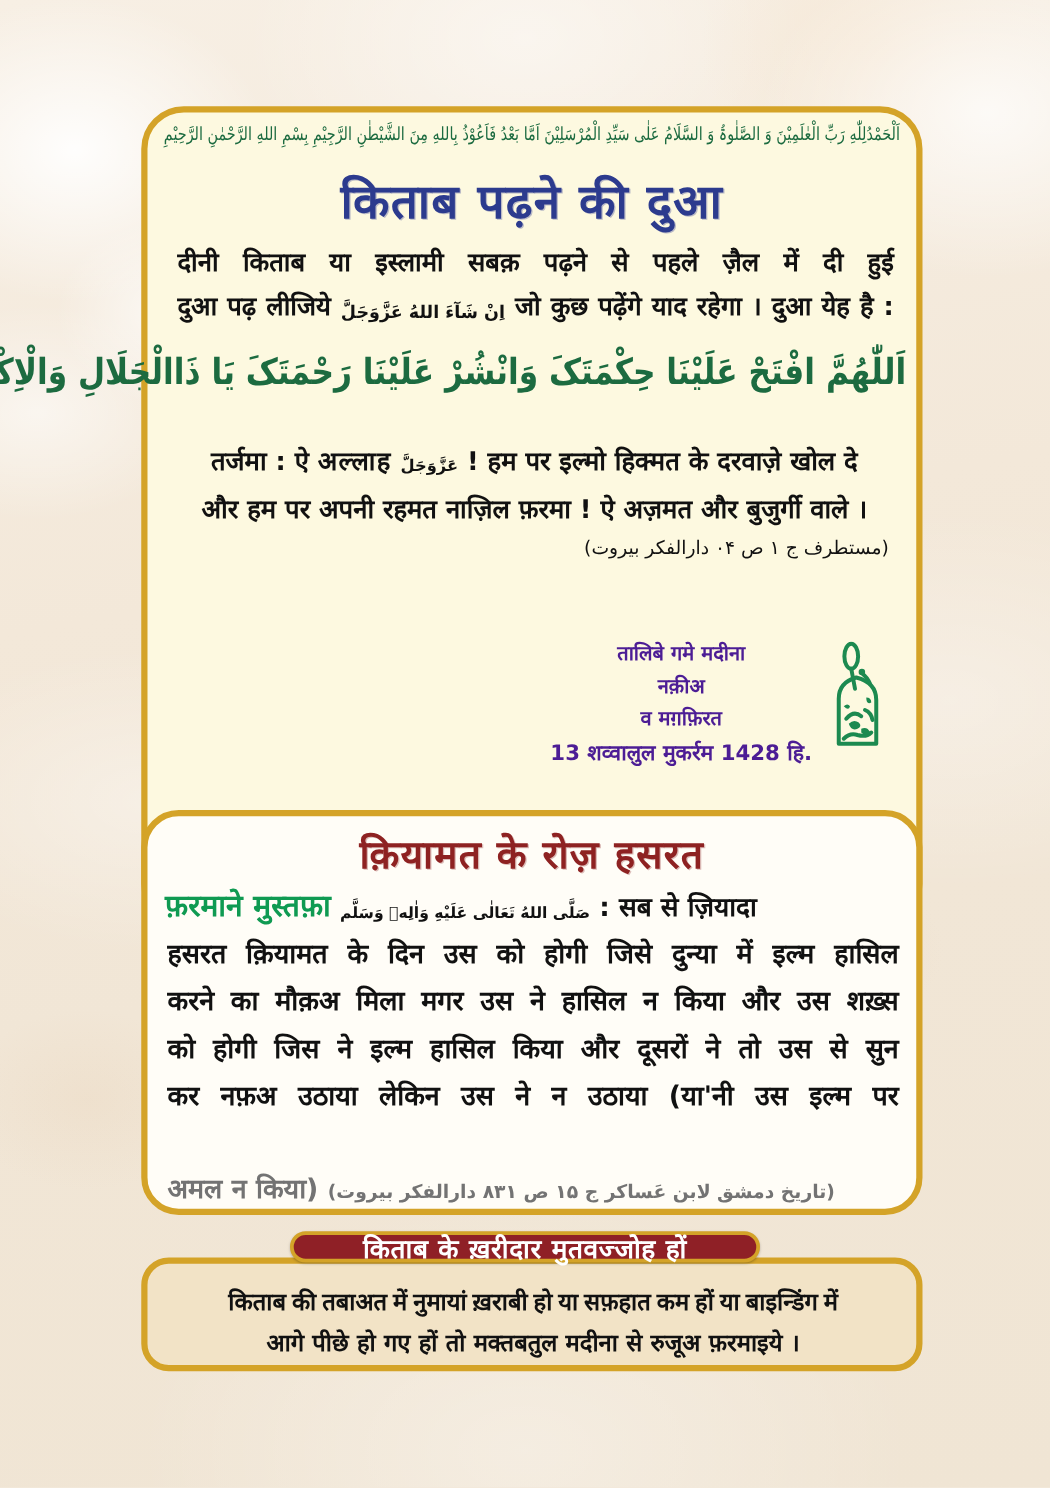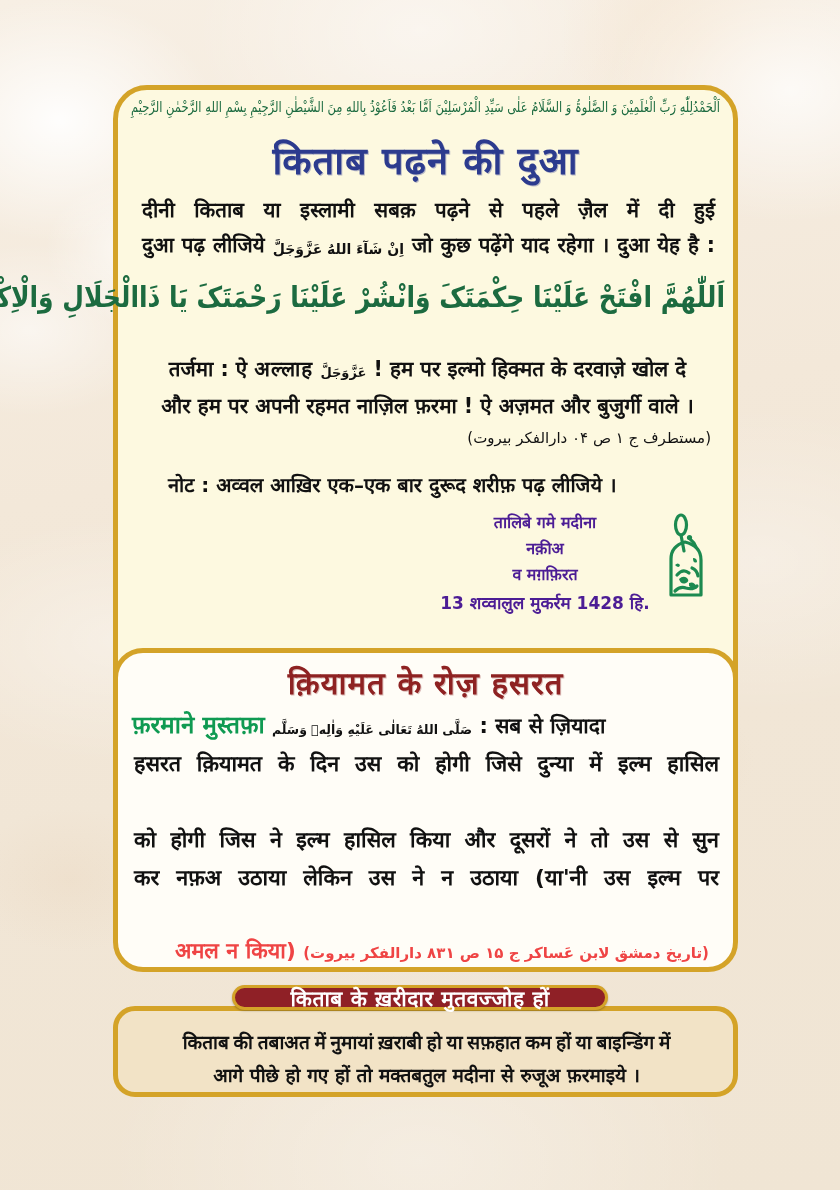--- a/index.html
+++ b/index.html
@@ -152,21 +152,21 @@
   }
   #hasrat-lead .grn{ color:#0f9a52; font-size:24px; }
   #hasrat-lead .inl-ar{ font-size:12.5px;color:#111;display:inline-block;transform:translateY(1px); }
   #hasrat-body{
     position:absolute;left:16px;right:14px;top:92px;
     color:#111;font-size:21.5px;font-weight:bold;line-height:38px;
     text-align:justify;text-align-last:justify;
   }
   #hasrat-last{
     position:absolute;left:16px;right:14px;top:282px;
-    color:#ef4444;font-size:21.5px;font-weight:bold;margin-left:41px;
+    color:#737373;font-size:21.5px;font-weight:bold;
   }
   #hasrat-last .ref{ font-size:15px;font-weight:bold;margin-right:6px; }
 
   
   #banner-pill{
     position:absolute;left:232px;top:985px;width:376px;height:25px;
     background:#8f2026;
     border:3px solid #d4a328;
     border-radius:22px;
     box-sizing:border-box;
@@ -210,21 +210,20 @@
     <div id="dua-tarjuma" class="hi">
       <span>तर्जमा : ऐ</span>
       <span class="allah">अल्लाह</span>
       <span class="ar inl-ar">عَزَّوَجَلَّ</span>
       <span>!  हम पर इल्मो हिक्मत के दरवाज़े खोल दे</span><br>
       <span>और हम पर अपनी रहमत नाज़िल फ़रमा !  ऐ अज़मत और बुजुर्गी वाले ।</span>
     </div>
 
     <div id="dua-ref" class="ar">(مستطرف ج ۱ ص ۴۰ دارالفکر بیروت)</div>
 
-    <div id="dua-note" class="hi">नोट : अव्वल आख़िर एक–एक बार दुरूद शरीफ़ पढ़ लीजिये ।</div>
 
     <div class="sign-block hi">
       <div>तालिबे गमे मदीना</div>
       <div>नक़ीअ</div>
       <div>व मग़फ़िरत</div>
       <div id="sign-date">13 शव्वालुल मुकर्रम 1428 हि.</div>
     </div>
 
     <svg id="madinah-emblem" viewBox="0 0 56 84">
       <g fill="none" stroke="#1c8a50" stroke-width="3.2" stroke-linecap="round" stroke-linejoin="round">
@@ -251,21 +250,21 @@
     <div id="hasrat-title" class="hi">क़ियामत के रोज़ हसरत</div>
 
     <div id="hasrat-lead" class="hi">
       <span class="grn">फ़रमाने मुस्तफ़ा</span>
       <span class="ar inl-ar">صَلَّی اللهُ تَعَالٰی عَلَیْهِ وَاٰلِهٖ وَسَلَّم</span>
       <span>: सब से ज़ियादा</span>
     </div>
 
     <div id="hasrat-body" class="hi">
       <span>हसरत क़ियामत के दिन उस को होगी जिसे दुन्या में इल्म हासिल</span><br>
-      <br>
+      <span>करने का मौक़अ मिला मगर उस ने हासिल न किया और उस शख़्स</span><br>
       <span>को होगी जिस ने इल्म हासिल किया और दूसरों ने तो उस से सुन</span><br>
       <span>कर नफ़अ उठाया लेकिन उस ने न उठाया (या'नी उस इल्म पर</span>
     </div>
 
     <div id="hasrat-last" class="hi">
       <span>अमल न किया)</span>
       <span class="ar ref">(تاریخ دمشق لابن عَساکر ج ۵۱ ص ۱۳۸ دارالفکر بیروت)</span>
     </div>
   </div>
 

